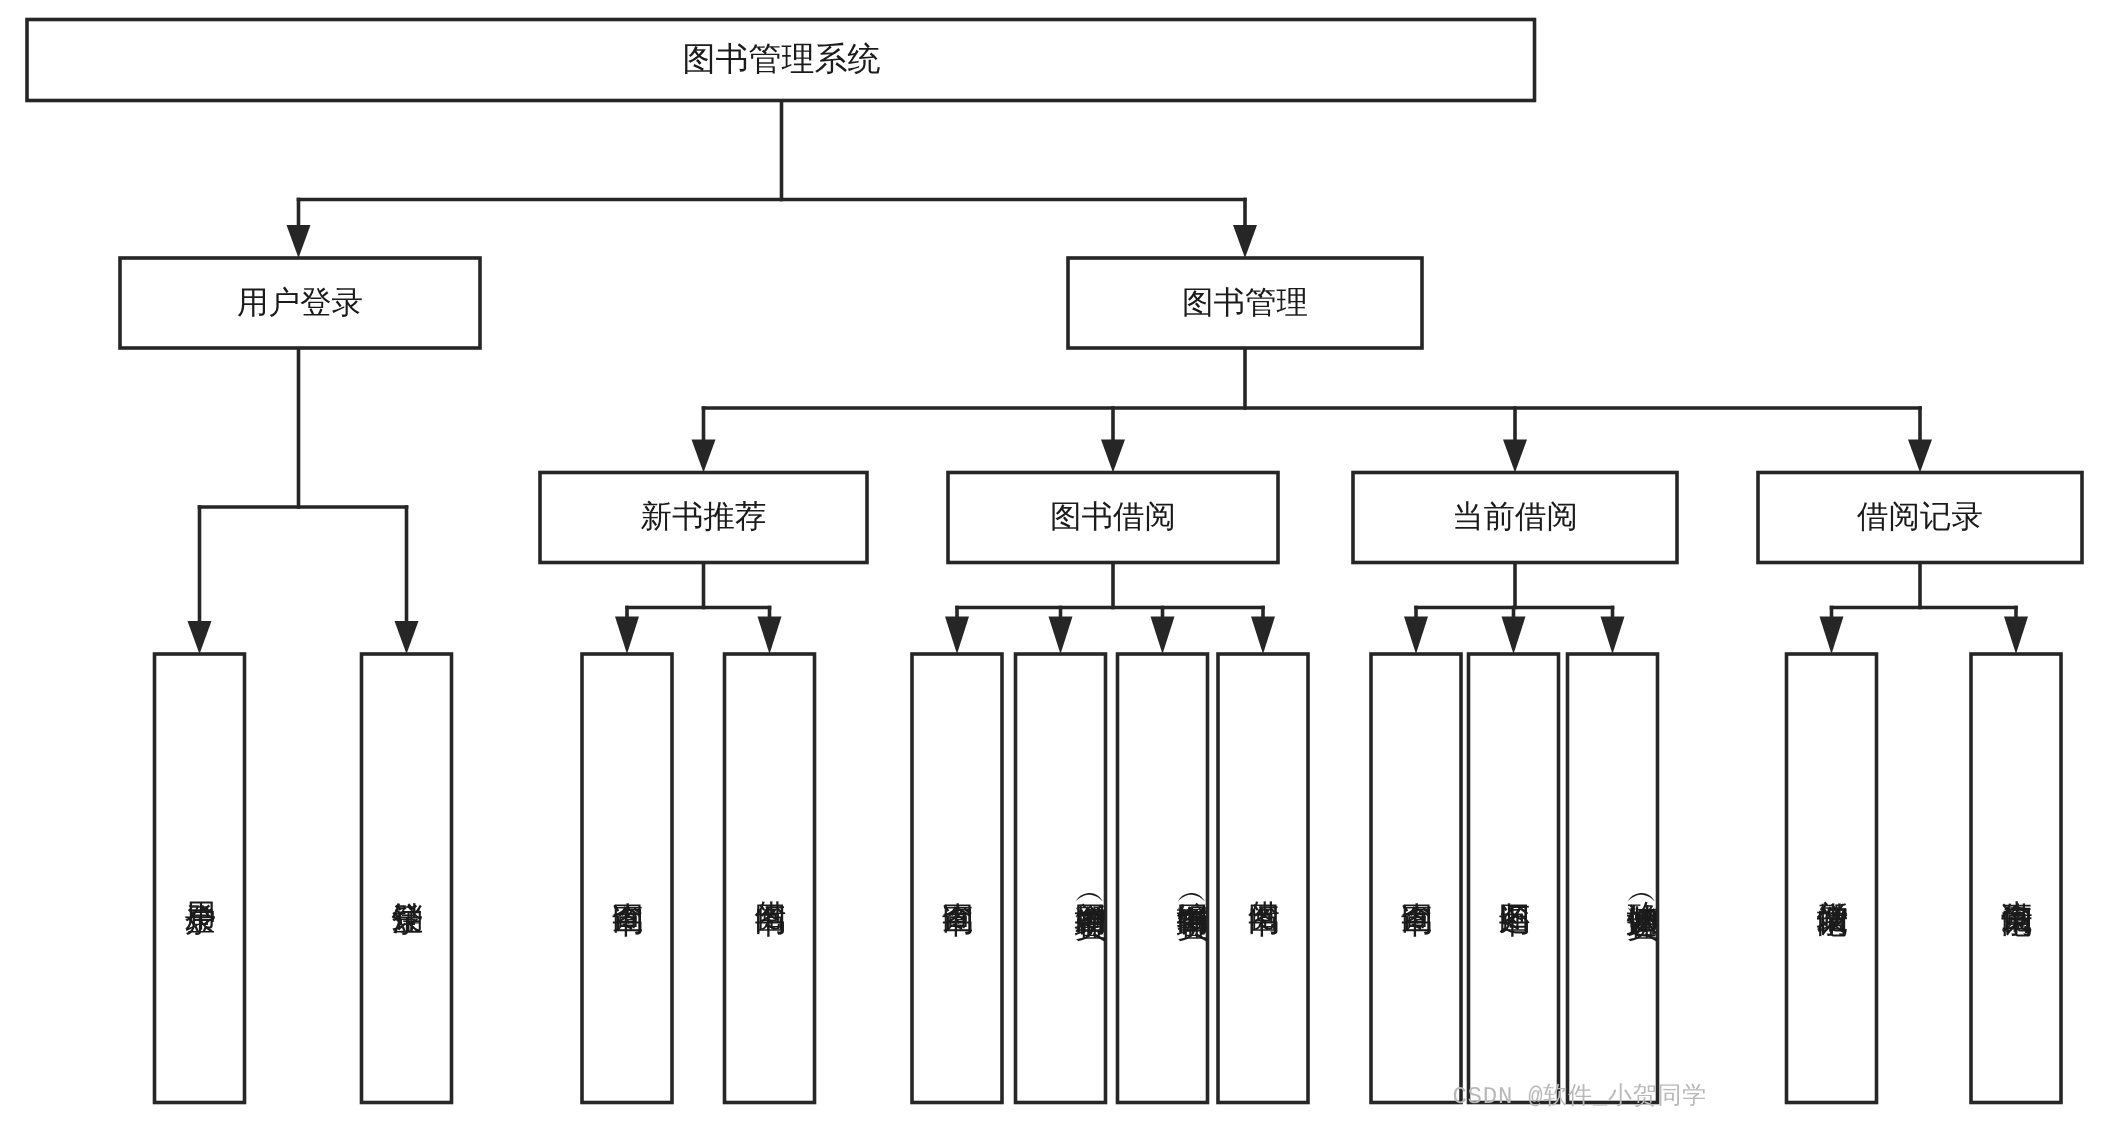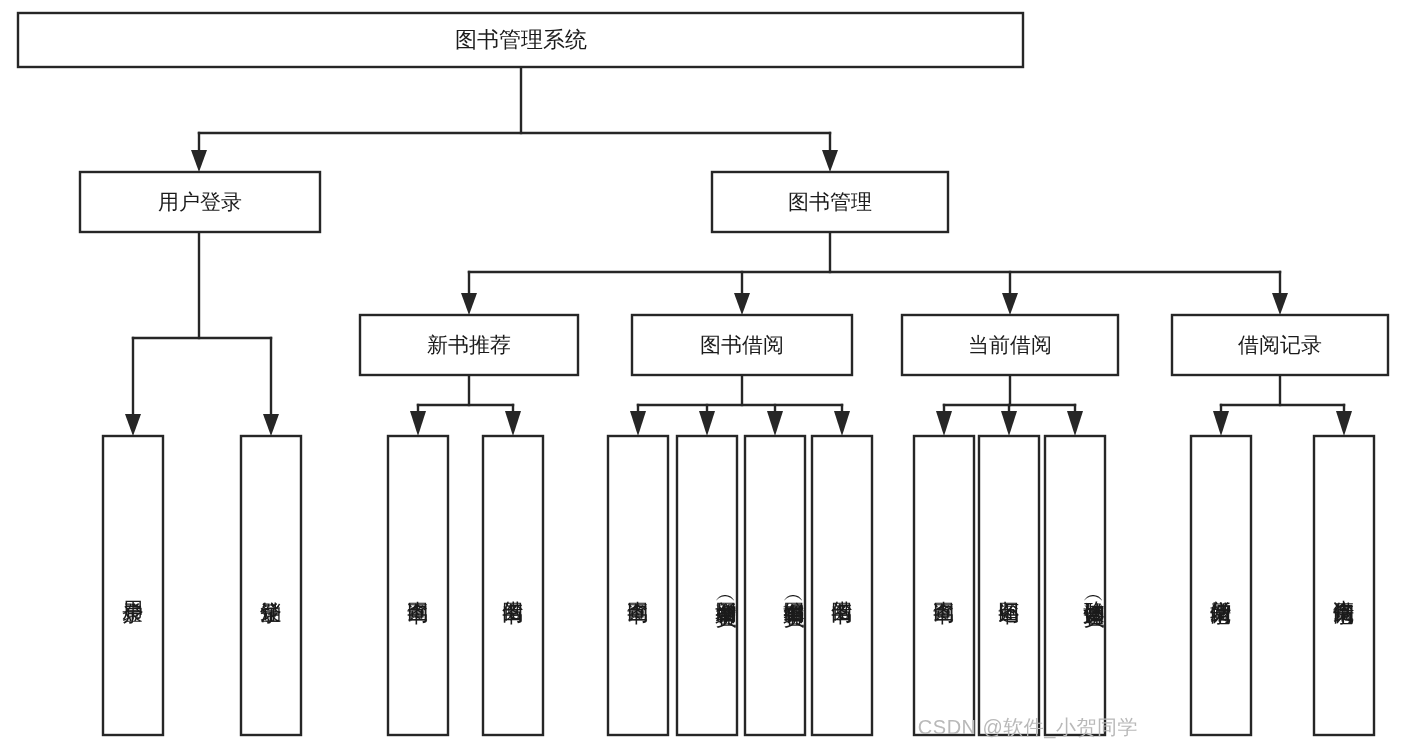--- a/index.html
+++ b/index.html
@@ -67,22 +67,22 @@
     color: #1b1b1b;
     letter-spacing: 1px;
     text-align: center;
     white-space: nowrap;
     pointer-events: none;
   }
   #watermark {
     position: absolute;
     right: 8px;
     bottom: 6px;
-    font-family: Liberation Sans, sans-serif;
-    font-size: 20px;
+    font-family: Liberation Mono, monospace;
+    font-size: 16px;
     color: #b9b9b9;
     white-space: nowrap;
     letter-spacing: 0.5px;
   }
 </style>
 </head>
 <body>
 
 <div id="diagram-root">
 

